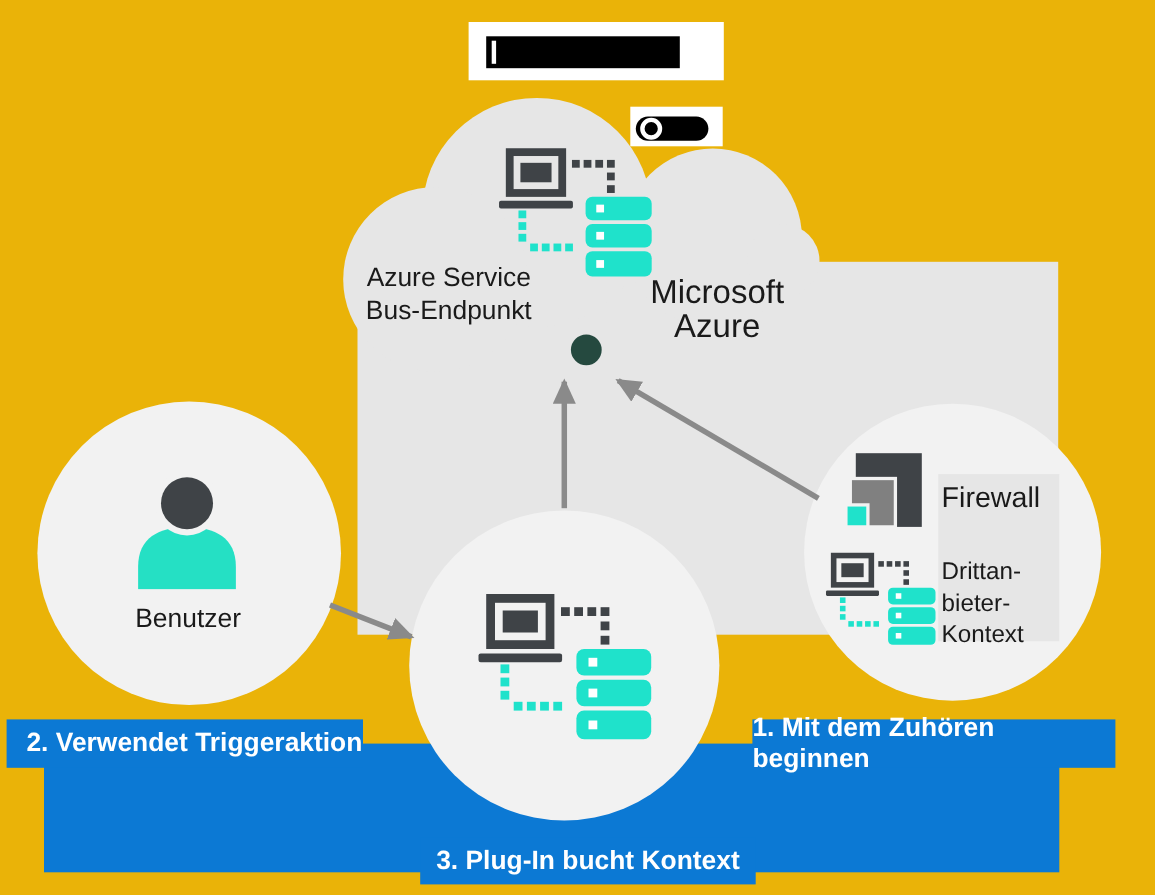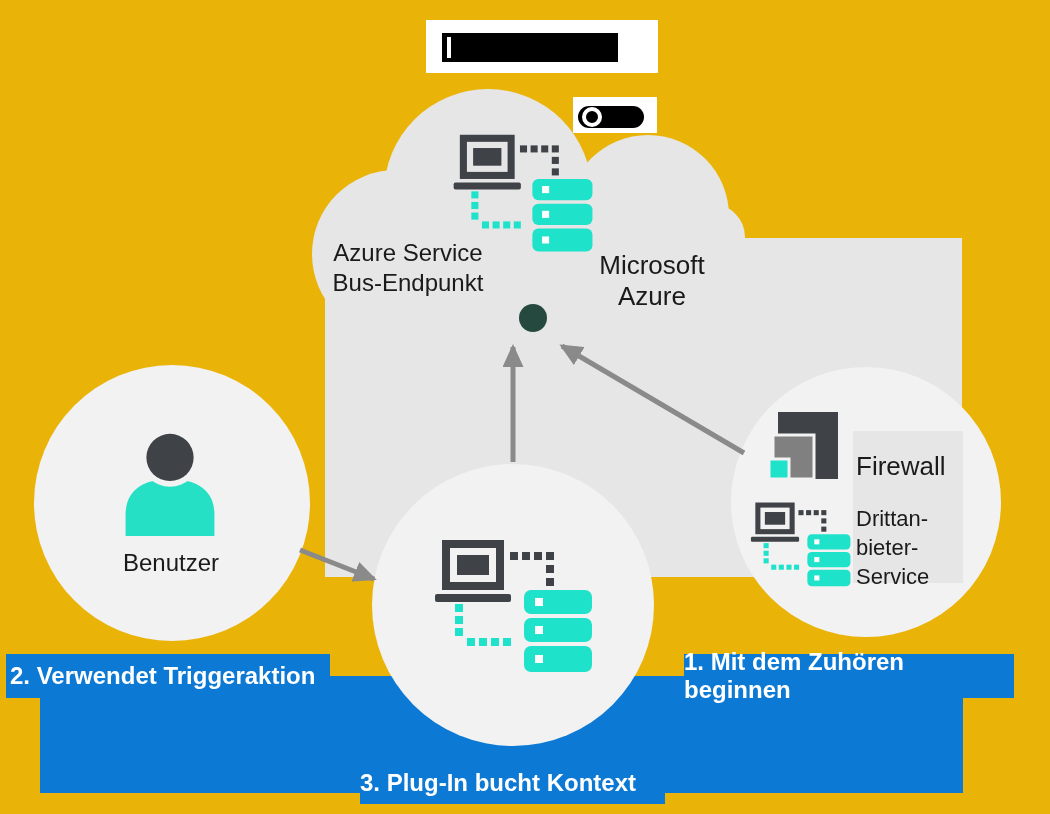--- a/index.html
+++ b/index.html
@@ -15,39 +15,39 @@
   .title-box{left:426px;top:20px;width:232px;height:53px;background:#fff;z-index:6;}
   .title-redact{left:16px;top:13px;width:176px;height:29px;background:#000;position:absolute;}
   .title-cursor{left:5px;top:4px;width:4px;height:21px;background:#fff;position:absolute;}
   .cds-box{left:573px;top:97px;width:84px;height:36px;background:#fff;z-index:6;}
   .cds-pill{left:5px;top:9px;width:66px;height:22px;background:#000;border-radius:11px;position:absolute;}
   .cds-ring{left:4px;top:1px;width:12px;height:12px;border:4px solid #fff;border-radius:50%;position:absolute;}
 
   
   .lbl{position:absolute;z-index:2;text-align:center;}
   .lbl-servicebus{left:318px;top:238px;width:180px;font-size:24px;line-height:30px;}
-  .lbl-azure{left:584px;top:250px;width:136px;font-size:26px;line-height:31px;text-align:center;}
+  .lbl-azure{left:584px;top:250px;width:136px;font-size:30px;line-height:31px;text-align:center;}
   .lbl-benutzer{left:101px;top:549px;width:140px;font-size:24px;z-index:4;text-align:center;}
   .tp-labelbg{left:853px;top:431px;width:110px;height:152px;background:#e6e6e6;z-index:4;}
-  .lbl-firewall{left:856px;top:437px;width:100px;font-size:26px;text-align:left;z-index:5;margin-top:14px;}
+  .lbl-firewall{left:856px;top:437px;width:100px;font-size:26px;text-align:left;z-index:5;}
   .lbl-dritt{left:856px;top:504px;width:105px;font-size:22px;line-height:29px;text-align:left;z-index:5;}
 
   
   .bigcircle{position:absolute;background:#f2f2f2;border-radius:50%;z-index:3;}
   .c-user{left:34px;top:365px;width:276px;height:276px;}
   .c-plugin{left:372px;top:464px;width:282px;height:282px;}
   .c-third{left:731px;top:367px;width:270px;height:270px;}
 
   
   .blue{background:#0c79d4;}
   .band-main{left:40px;top:676px;width:923px;height:117px;z-index:2;}
   .banner{z-index:4;color:#fff;font-size:24px;font-weight:700;display:flex;align-items:center;}
-  .banner-2{left:6px;top:654px;width:324px;height:44px;padding-left:4px;box-sizing:border-box;}
+  .banner-2{left:6px;top:654px;width:324px;height:44px;padding-left:18px;box-sizing:border-box;}
   .banner-1{left:684px;top:654px;width:330px;height:44px;justify-content:center;}
-  .banner-3{left:360px;top:761px;width:305px;height:43px;}
+  .banner-3{left:382px;top:761px;width:305px;height:43px;justify-content:center;}
 
   
   .sb-dot{left:519px;top:304px;width:28px;height:28px;border-radius:50%;background:#25493f;z-index:2;}
   .arrows{left:0;top:0;width:1050px;height:814px;z-index:5;pointer-events:none;}
 
   
   .icon{position:absolute;z-index:2;}
   .icon-on-cloud{--hole:#e6e6e6;}
   .icon-on-circle{--hole:#f2f2f2;z-index:4;}
   svg{display:block;}
@@ -158,21 +158,21 @@
   </div>
   <div class="lbl lbl-firewall">Firewall</div>
   <div class="icon icon-on-circle" style="left:749px;top:501px;">
     <svg width="104" height="88" viewBox="0 0 164 138">
         <use href="#laptop-server"></use>
       </svg>
   </div>
   <div class="lbl lbl-dritt">
     <div>Drittan-</div>
     <div>bieter-</div>
-    <div>Service</div>
+    <div>Kontext</div>
   </div>
 
   <div class="abs blue band-main"></div>
   <div class="abs blue banner banner-2">
     <span>2. Verwendet Triggeraktion</span>
   </div>
   <div class="abs blue banner banner-1">
     <span>1. Mit dem Zuhören beginnen</span>
   </div>
   <div class="abs blue banner banner-3">

